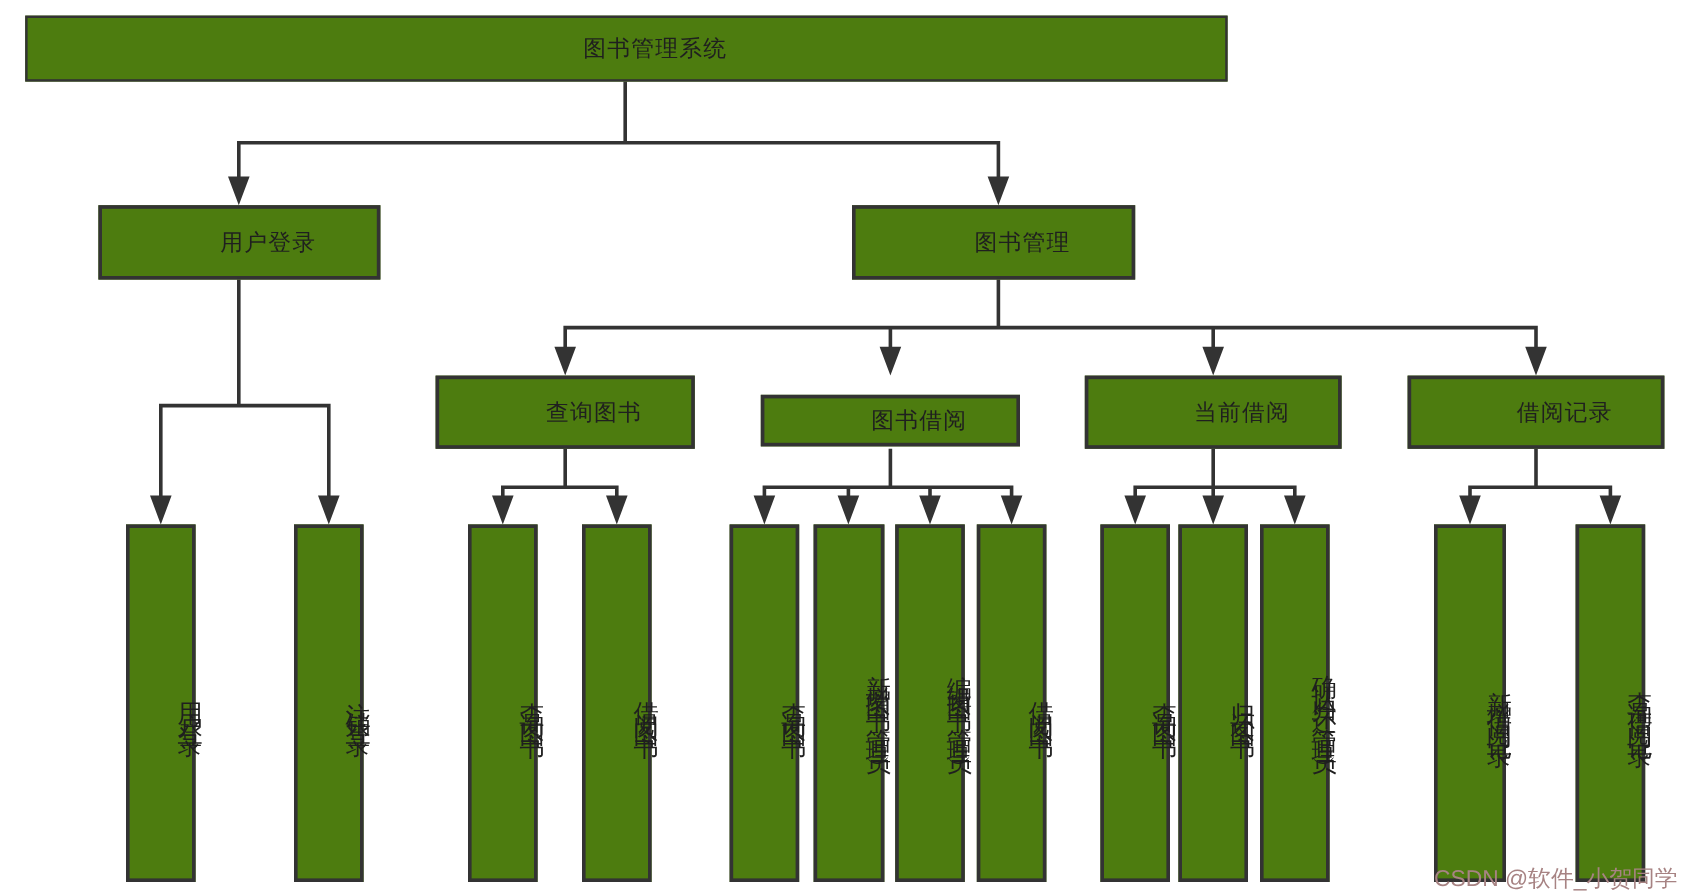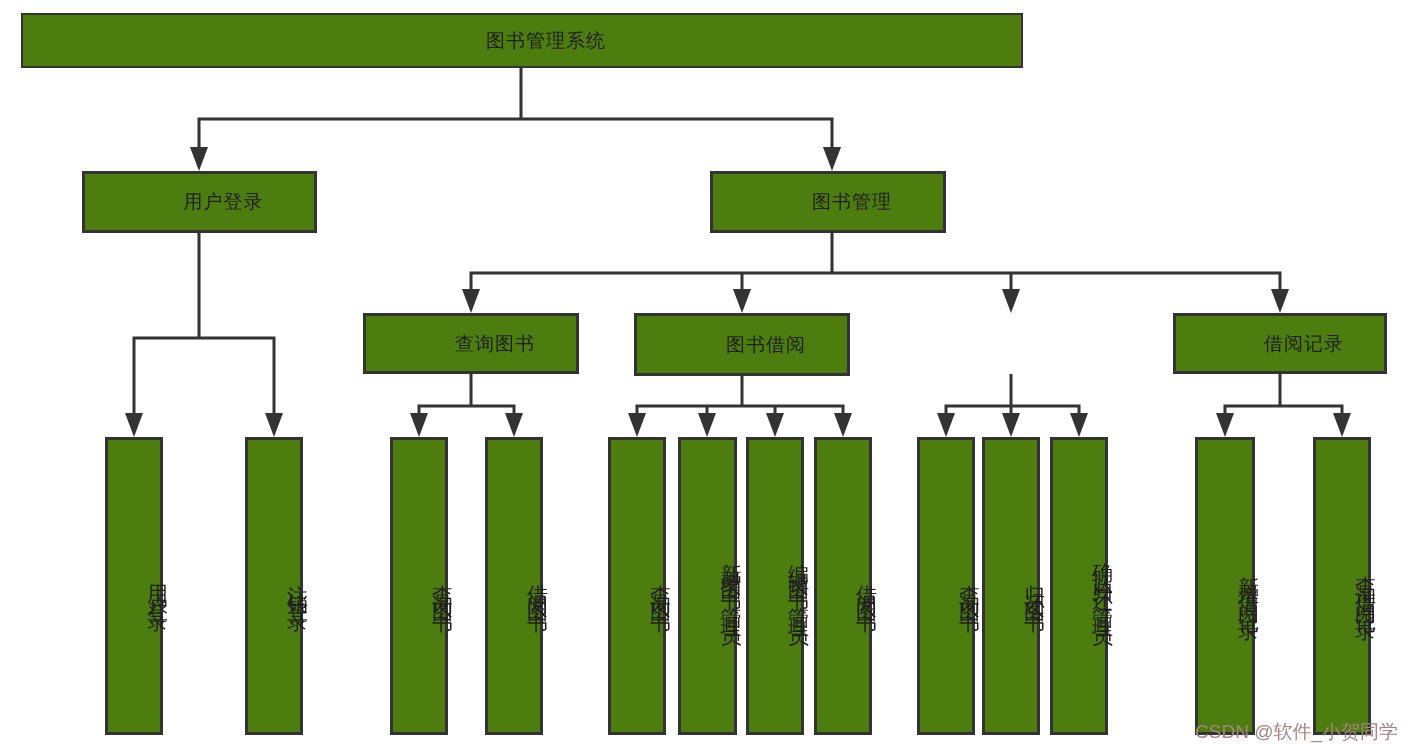--- a/index.html
+++ b/index.html
@@ -84,21 +84,22 @@
         M1333 413 L1351 413 L1342 437 Z"></path>
     </g>
   </svg>
 
   <div class="box root-box" style="left:21px;top:13px;width:1002px;height:55px;">图书管理系统</div>
 
   <div class="box lvl" style="left:82px;top:171px;width:235px;height:62px;">用户登录</div>
   <div class="box lvl" style="left:710px;top:171px;width:236px;height:62px;">图书管理</div>
 
   <div class="box lvl" style="left:363px;top:313px;width:216px;height:61px;">查询图书</div>
-  <div class="box lvl" style="left:634px;top:313px;width:216px;height:63px;text-align:center;">图书借阅</div>
+  <div class="box lvl" style="left:634px;top:329px;width:216px;height:43px;text-align:center;">图书借阅</div>
+  <div class="box lvl" style="left:904px;top:313px;width:214px;height:61px;">当前借阅</div>
   <div class="box lvl" style="left:1173px;top:313px;width:214px;height:61px;font-family:Liberation Mono, monospace;">借阅记录</div>
 
   <div class="box leaf" style="left:105px;top:437px;width:58px;height:298px;">用户登录</div>
   <div class="box leaf" style="left:245px;top:437px;width:58px;height:298px;">注销登录</div>
 
   <div class="box leaf" style="left:390px;top:437px;width:58px;height:298px;">查询图书</div>
   <div class="box leaf" style="left:485px;top:437px;width:58px;height:298px;">借阅图书</div>
 
   <div class="box leaf" style="left:608px;top:437px;width:58px;height:298px;">查询图书</div>
   <div class="box leaf" style="left:678px;top:437px;width:59px;height:298px;">新增图书（管理员）</div>

